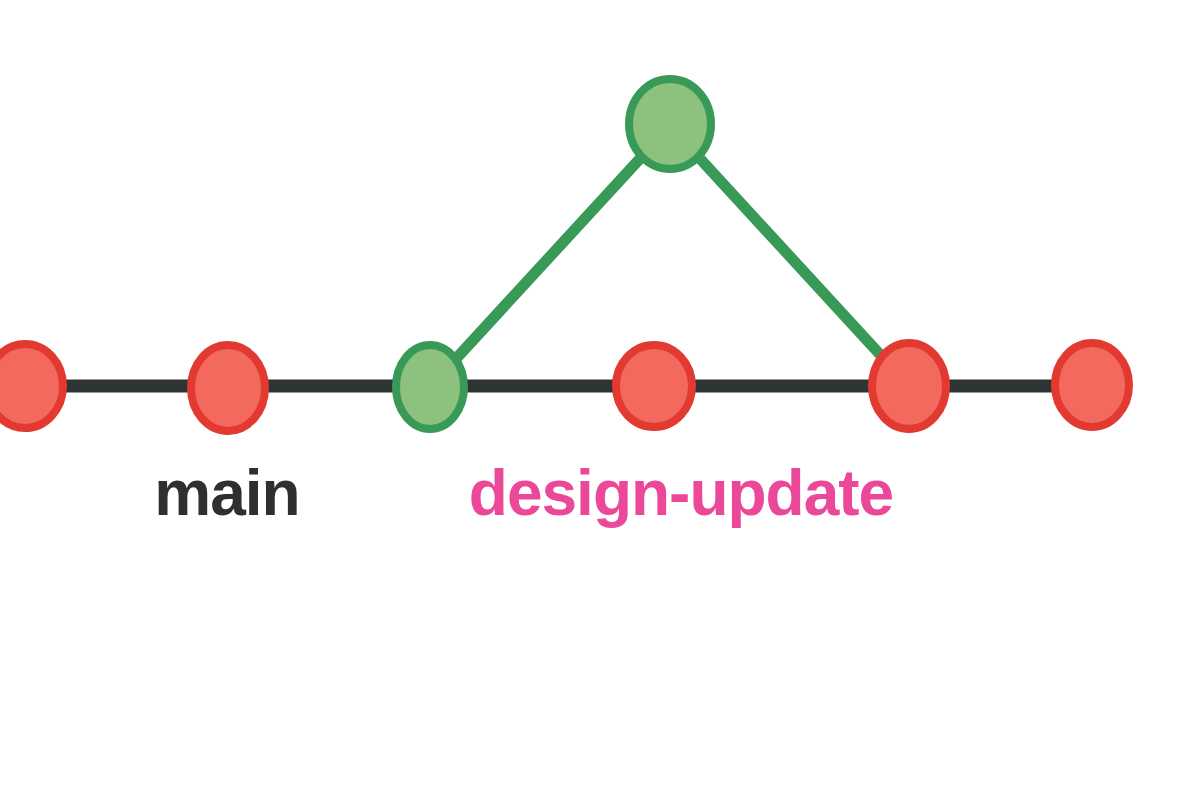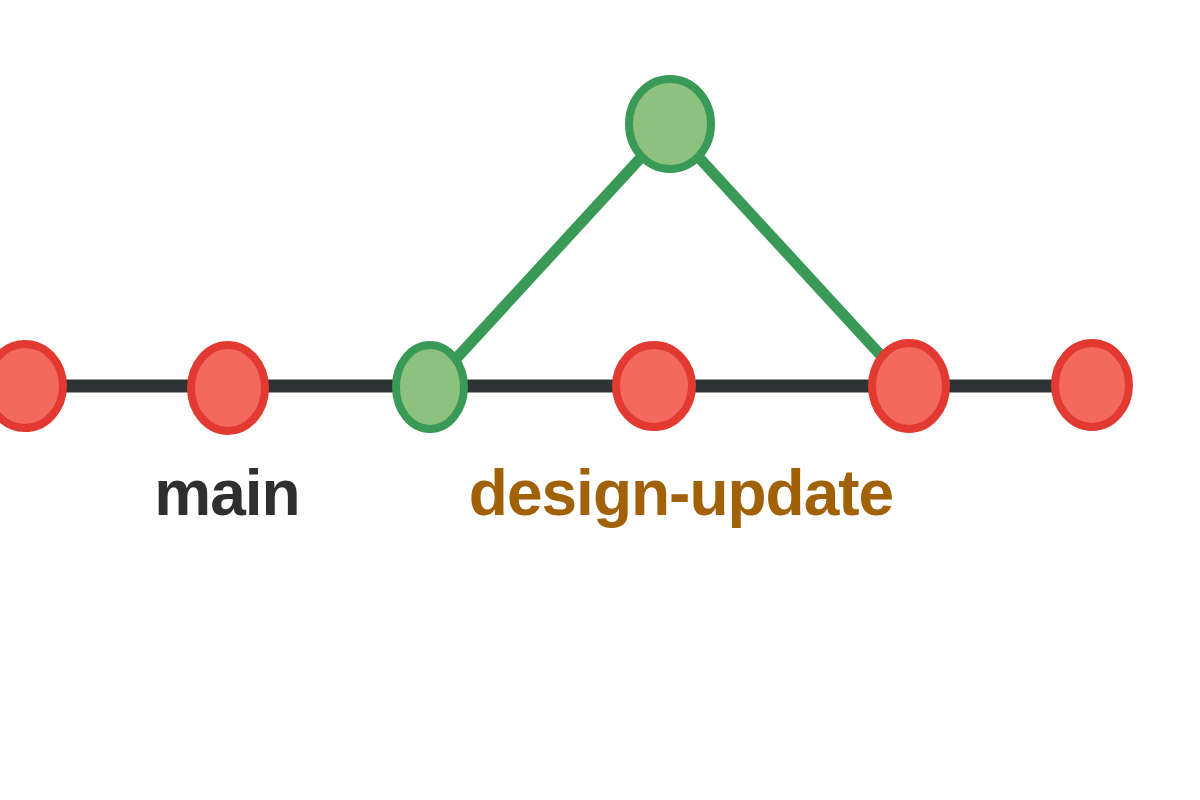--- a/index.html
+++ b/index.html
@@ -48,15 +48,15 @@
       <ellipse cx="228" cy="388" rx="37" ry="43" fill="#f4695e" stroke="#e23a31" stroke-width="8"></ellipse>
       <ellipse cx="430" cy="387" rx="34" ry="42" fill="#8dc17e" stroke="#399a58" stroke-width="8"></ellipse>
       <ellipse cx="654" cy="386" rx="38" ry="41" fill="#f4695e" stroke="#e23a31" stroke-width="8"></ellipse>
       <ellipse cx="909" cy="386" rx="37" ry="43" fill="#f4695e" stroke="#e23a31" stroke-width="8"></ellipse>
       <ellipse cx="1092" cy="385" rx="37" ry="42" fill="#f4695e" stroke="#e23a31" stroke-width="8"></ellipse>
       <ellipse cx="670" cy="124" rx="41" ry="45" fill="#8dc17e" stroke="#399a58" stroke-width="8"></ellipse>
     </svg>
 
   <div class="branch-label" style="color: rgb(47, 47, 47); left: 227px; top: 455px;">main</div>
 
-  <div class="branch-label" style="color: #a16207; left: 681px; top: 455px; text-align: right;">design-update</div>
+  <div class="branch-label" style="color: #ec4899; left: 681px; top: 455px; text-align: right;">design-update</div>
 
 </div>
 
 </body></html>

